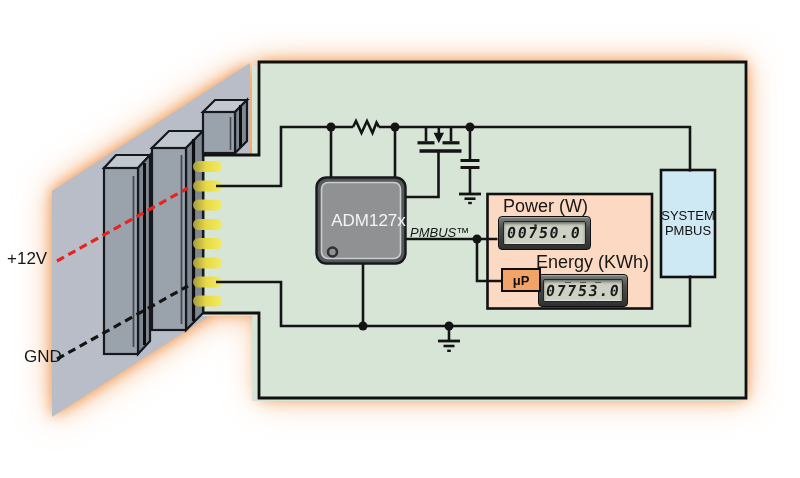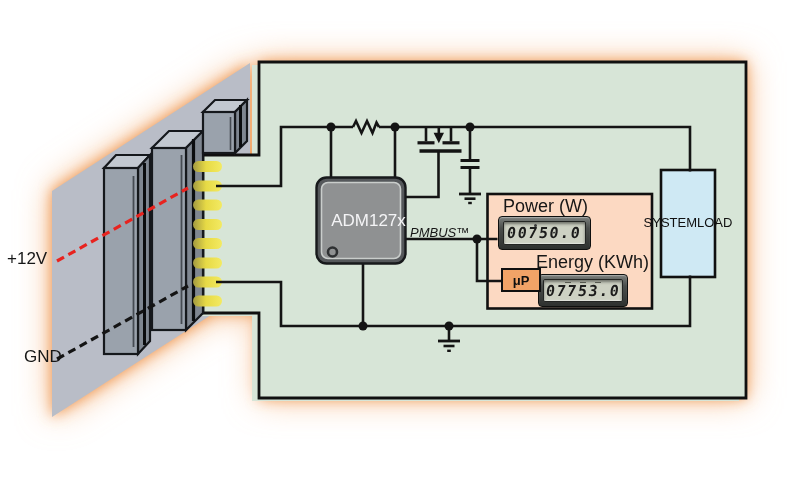--- a/index.html
+++ b/index.html
@@ -5,21 +5,21 @@
   html,body{margin:0;padding:0;background:#ffffff;}
   #stage{position:relative;width:800px;height:478px;background:#ffffff;overflow:hidden;
          font-family:"Liberation Sans",sans-serif;}
   #scene{position:absolute;left:0;top:0;}
   .txt{position:absolute;color:#161616;white-space:nowrap;}
   .lbl-io{font-size:17px;}
   .lbl-panel{font-size:18px;}
   .lbl-pmbus{font-size:13px;font-style:italic;}
   .lbl-chip{font-size:17px;color:#f4f4f6;text-align:center;width:103px;}
   .sysload{position:absolute;left:661px;top:170px;width:54px;height:107px;
-           display:flex;flex-direction:row;align-items:center;justify-content:center;
+           display:flex;flex-direction:column;align-items:center;justify-content:center;
            font-size:13px;line-height:1.12;color:#101010;text-align:center;}
   .up-box{position:absolute;left:501px;top:268px;width:40px;height:24px;box-sizing:border-box;
           background:#f2a367;border:2.6px solid #101010;display:flex;align-items:center;justify-content:center;
           font-size:13px;font-weight:bold;color:#101010;}
   .lcd-bezel{position:absolute;box-sizing:border-box;padding:4px;border-radius:4px;
              background:linear-gradient(180deg,#7c807d 0%,#4a4d4b 35%,#2e312f 100%);
              border:1.6px solid #0e0f0e;box-shadow:inset 0 1px 1px rgba(255,255,255,.35);}
   .lcd{width:100%;height:100%;box-sizing:border-box;background:#cdd1c3;border:1px solid #232523;
        border-radius:2px;display:flex;align-items:center;justify-content:center;position:relative;
        box-shadow:inset 0 2px 3px rgba(0,0,0,.45), inset 0 -1px 1px rgba(255,255,255,.5);}
@@ -182,16 +182,16 @@
     <span class="digits">07753.0</span>
   </div>
 </div>
 
 <div class="up-box">
   <span>μP</span>
 </div>
 
 <div class="sysload">
   <span>SYSTEM</span>
-  <span>LOAD</span>
+  <span>PMBUS</span>
 </div>
 
 </div>
 
 </body></html>

